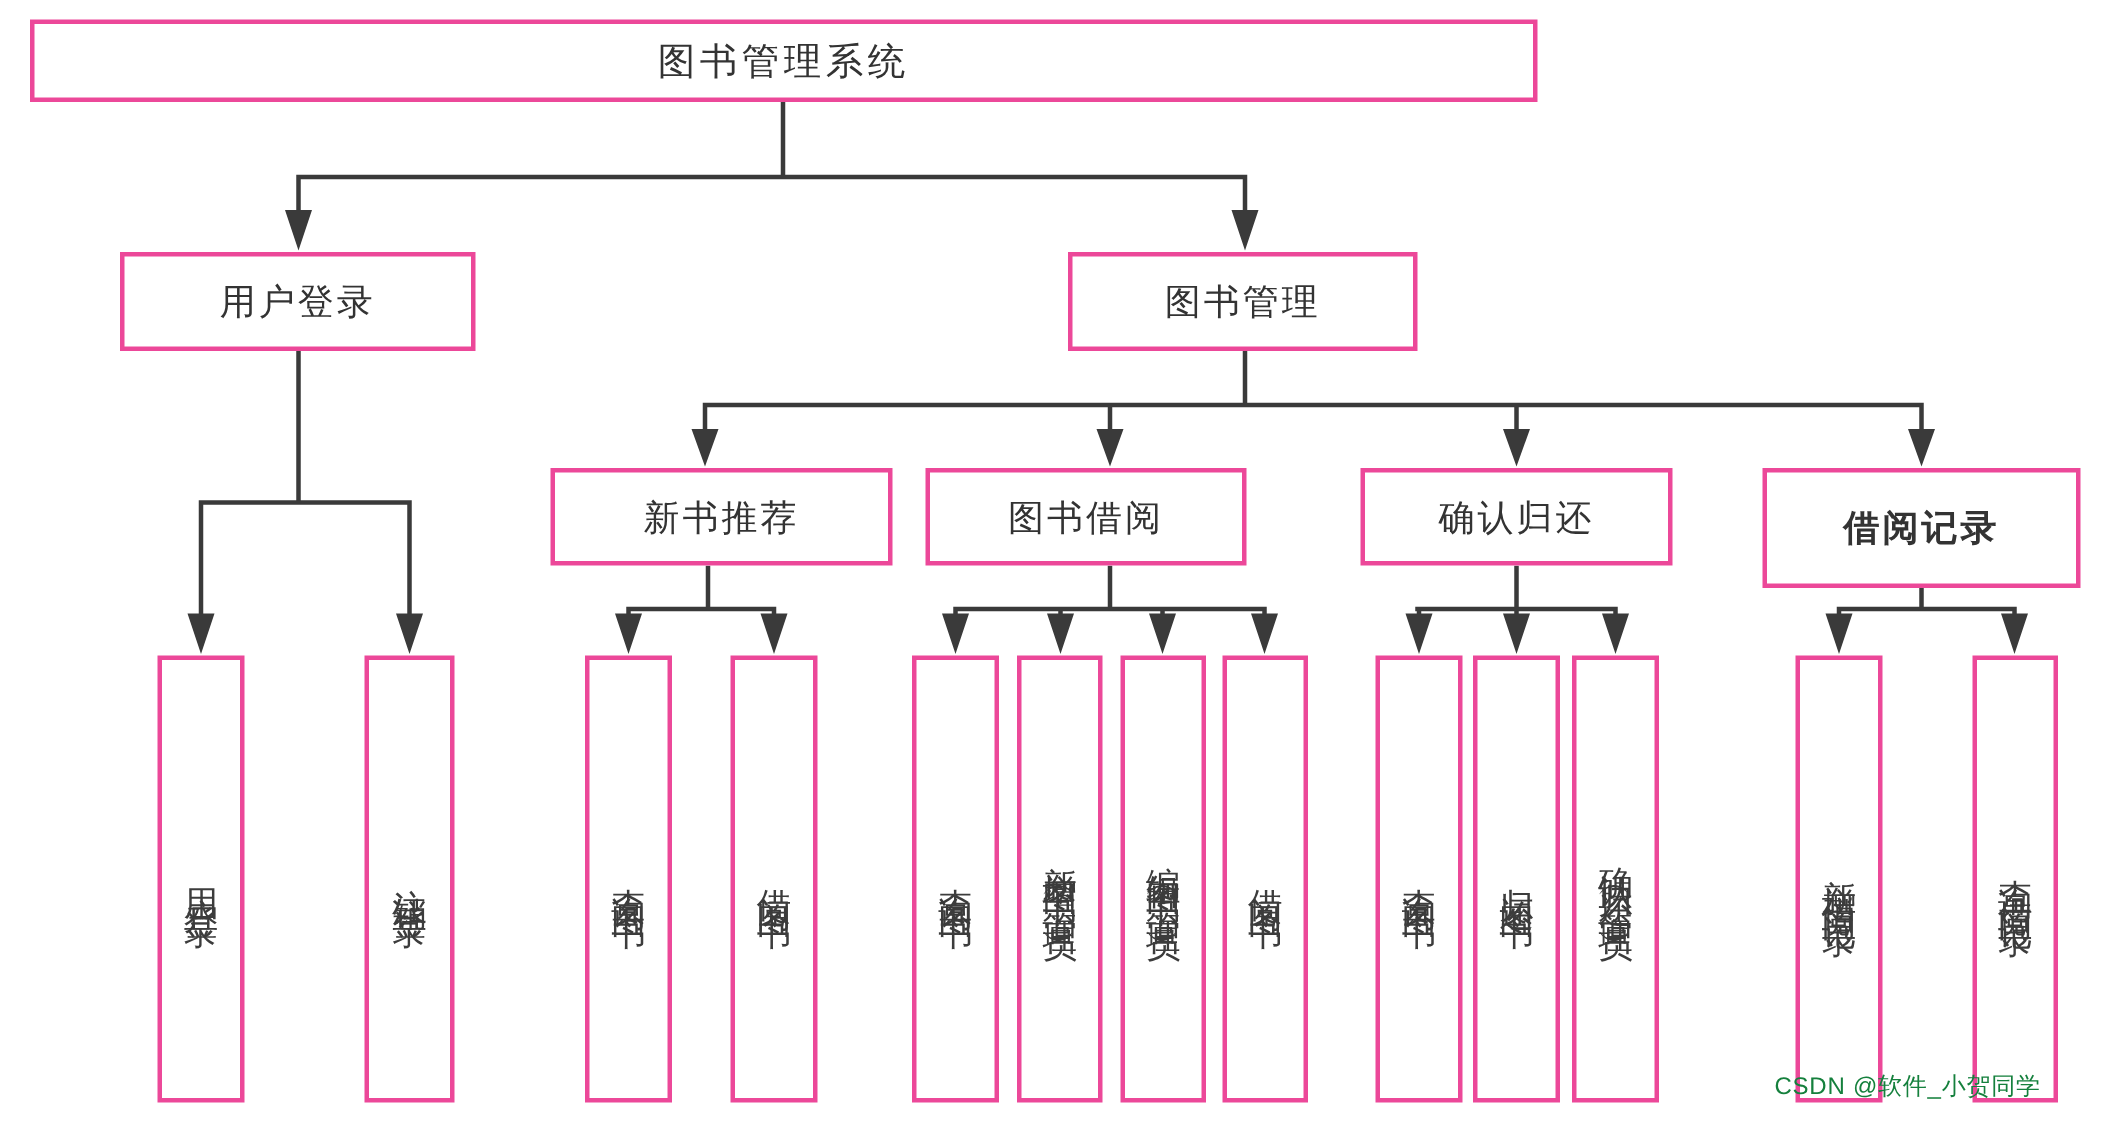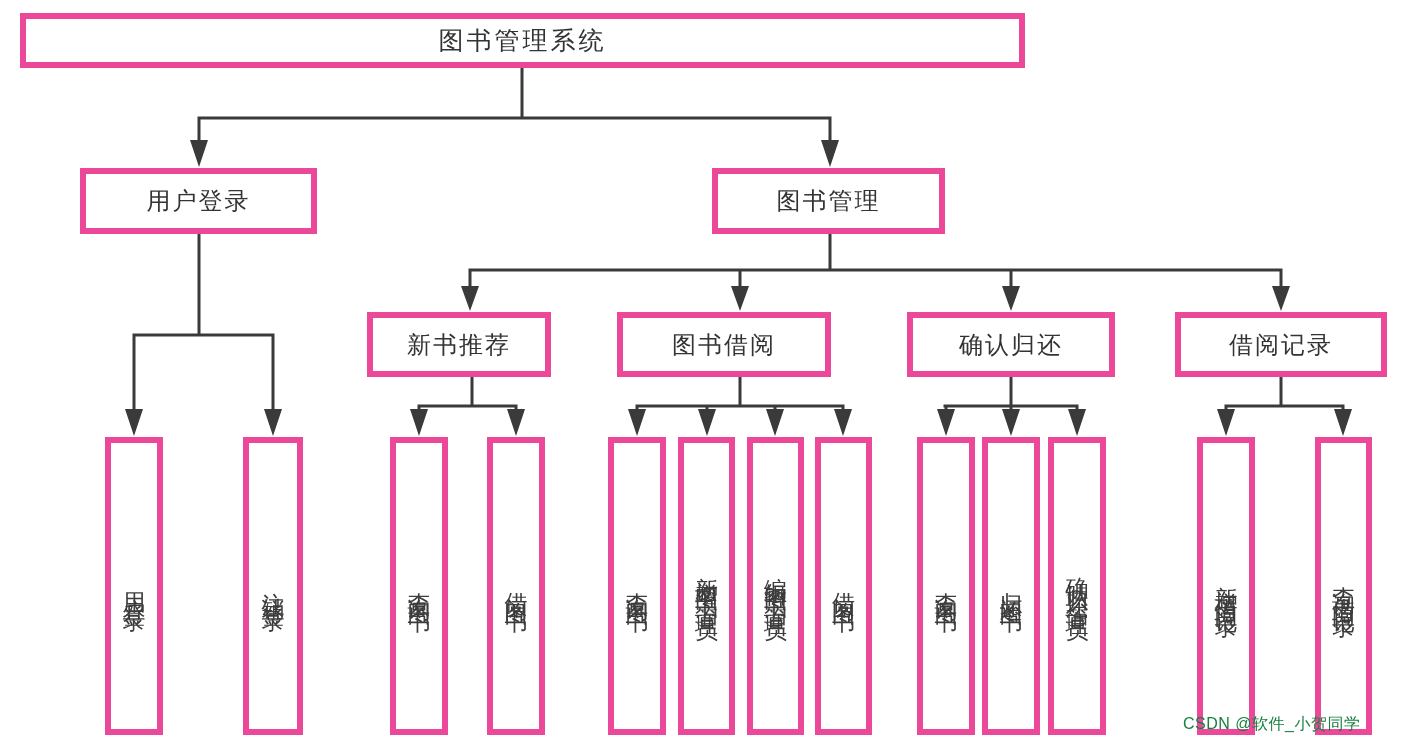--- a/index.html
+++ b/index.html
@@ -3,21 +3,21 @@
 <meta charset="utf-8">
 <style>
   html,body{margin:0;padding:0;background:#fff;}
   .canvas{
     position:relative;width:1405px;height:747px;background:#ffffff;
     font-family:"Liberation Sans",sans-serif;overflow:hidden;
   }
   .wires{position:absolute;left:0;top:0;z-index:1;}
   .node{
     position:absolute;box-sizing:border-box;z-index:2;
-    border:6px solid #ec4899;background:#ffffff;color:#333333;
+    border:3px solid #ec4899;background:#ffffff;color:#333333;
     display:flex;align-items:center;justify-content:center;text-align:center;
   }
   .hnode{font-size:24px;letter-spacing:2px;}
   .rootnode{font-size:25px;letter-spacing:3px;}
   .leaf span{
     writing-mode:vertical-rl;text-orientation:mixed;
     font-family:"Liberation Serif",serif;
     font-size:23px;letter-spacing:6px;line-height:1;color:#3c3c3c;
   }
   .watermark{
@@ -62,30 +62,30 @@
     <span>图书管理系统</span>
   </div>
 
   <div class="node hnode" style="left:80px;top:168px;width:237px;height:66px;">
     <span>用户登录</span>
   </div>
   <div class="node hnode" style="left:712px;top:168px;width:233px;height:66px;">
     <span>图书管理</span>
   </div>
 
-  <div class="node hnode" style="left:367px;top:312px;width:184px;height:65px;text-align:right;">
+  <div class="node hnode" style="left:367px;top:312px;width:228px;height:65px;text-align:right;">
     <span>新书推荐</span>
   </div>
   <div class="node hnode" style="left:617px;top:312px;width:214px;height:65px;">
     <span>图书借阅</span>
   </div>
   <div class="node hnode" style="left:907px;top:312px;width:208px;height:65px;">
     <span>确认归还</span>
   </div>
-  <div class="node hnode" style="left:1175px;top:312px;width:212px;height:65px;">
+  <div class="node hnode" style="left:1175px;top:312px;width:212px;height:80px;font-weight:bold;">
     <span>借阅记录</span>
   </div>
 
   <div class="node leaf" style="left:105px;top:437px;width:58px;height:298px;">
     <span>用户登录</span>
   </div>
   <div class="node leaf" style="left:243px;top:437px;width:60px;height:298px;">
     <span>注销登录</span>
   </div>
 

